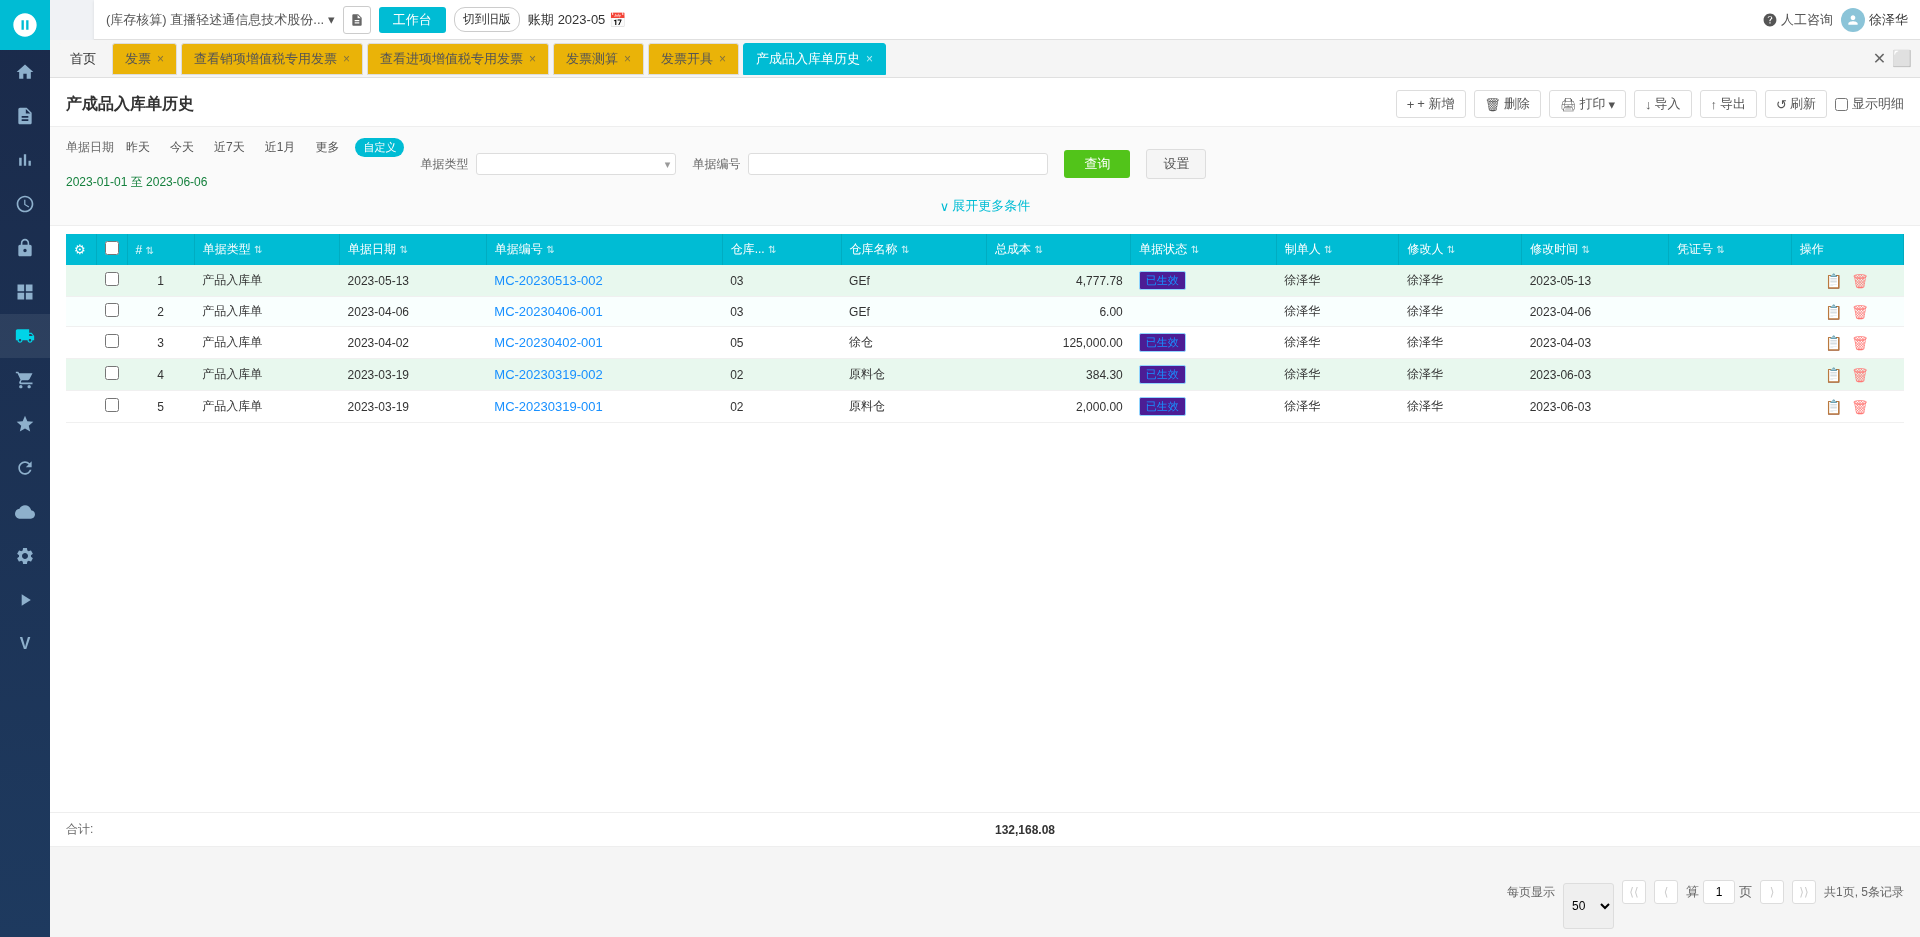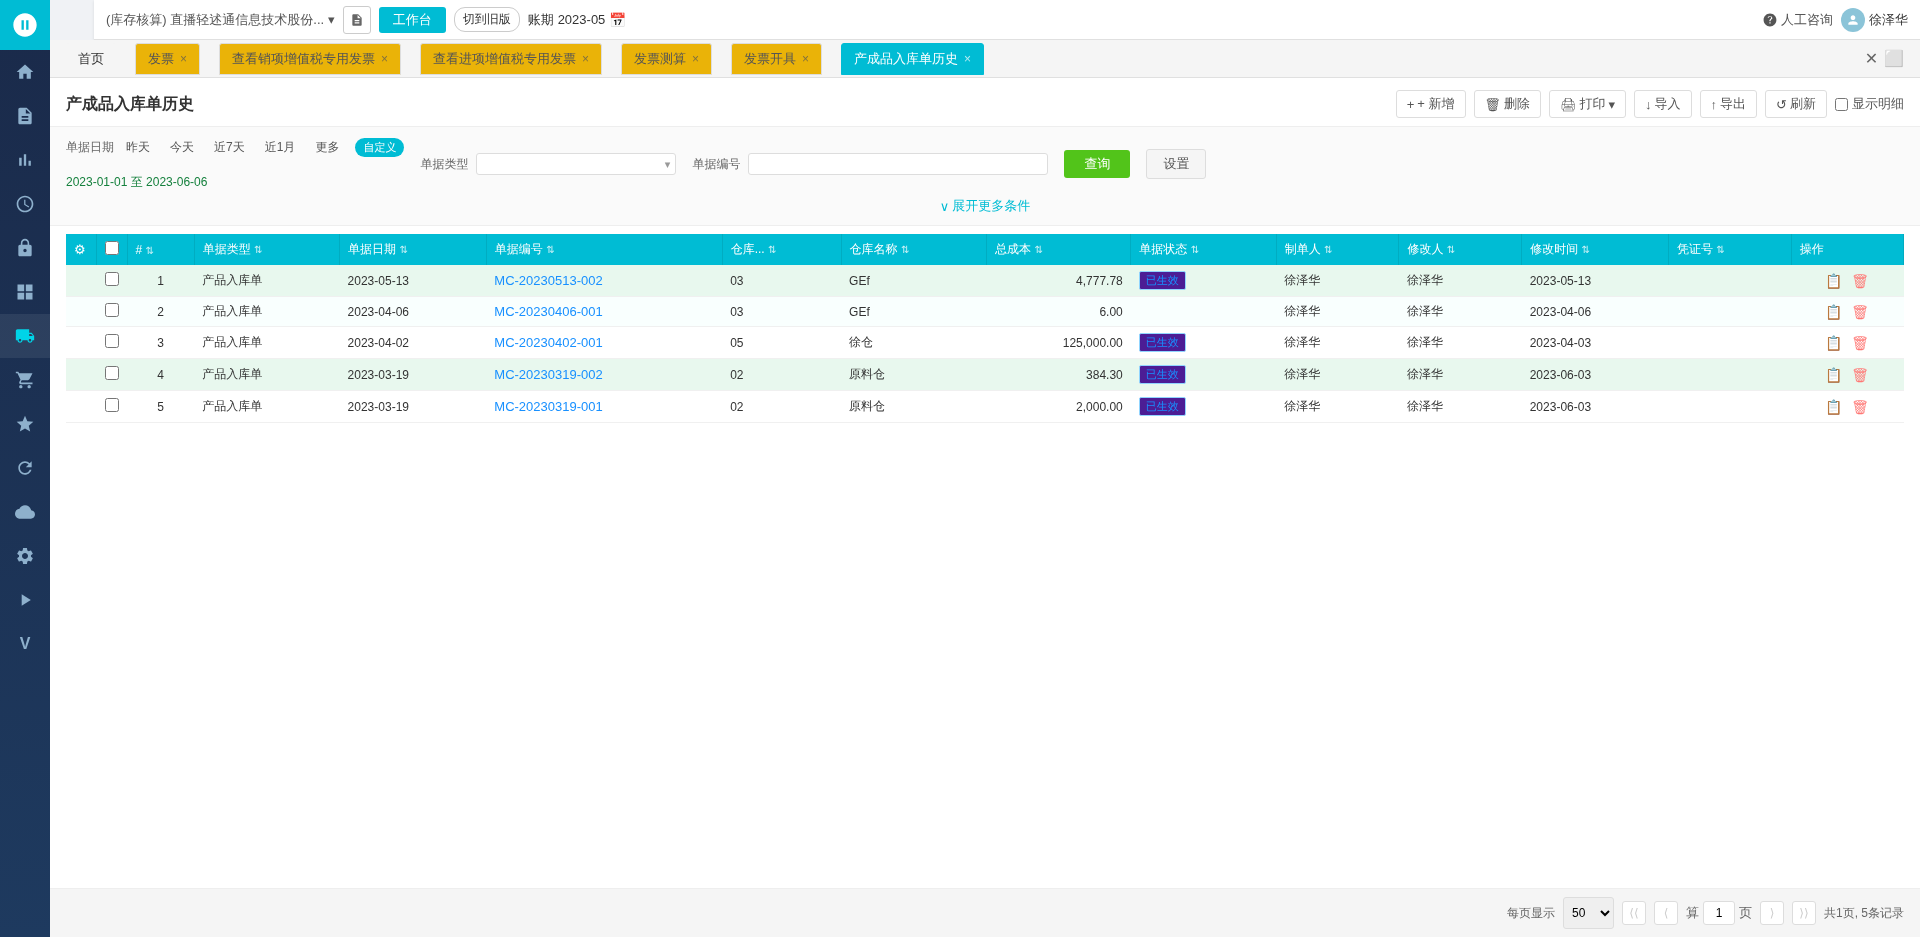--- a/index.html
+++ b/index.html
@@ -24,21 +24,21 @@
     .topbar-workbench { background: #00bcd4; color: white; padding: 4px 14px; border-radius: 3px; cursor: pointer; font-size: 13px; }
     .topbar-period-btn { border: 1px solid #ccc; padding: 3px 8px; border-radius: 11px; font-size: 12px; cursor: pointer; color: #333; }
     .topbar-period { display: flex; align-items: center; gap: 4px; font-size: 12px; color: #333; }
     .topbar-period-icon { color: #00bcd4; font-size: 14px; }
     .topbar-spacer { flex: 1; }
     .topbar-service { display: flex; align-items: center; gap: 4px; color: #555; font-size: 12px; cursor: pointer; }
     .topbar-user { display: flex; align-items: center; gap: 4px; color: #333; font-size: 13px; cursor: pointer; }
     .topbar-avatar { width: 24px; height: 24px; background: #8bc4d8; border-radius: 50%; display: flex; align-items: center; justify-content: center; color: white; font-size: 10px; }
 
     
-    .tabbar { height: 38px; background: #f5f5f5; display: flex; align-items: center; padding: 0 16px; border-bottom: 1px solid #e0e0e0; gap: 19px; position: relative; }
+    .tabbar { height: 38px; background: #f5f5f5; display: flex; align-items: center; padding: 0 8px; border-bottom: 1px solid #e0e0e0; gap: 4px; position: relative; }
     .tab { display: flex; align-items: center; gap: 6px; padding: 0 12px; height: 32px; background: #eab308; border: 1px solid #ddd; border-radius: 3px 3px 0 0; cursor: pointer; font-size: 13px; color: #555; white-space: nowrap; }
     .tab.active { background: #00bcd4; color: white; border-color: #00bcd4; }
     .tab-close { font-size: 12px; color: inherit; opacity: 0.7; cursor: pointer; }
     .tab-home { background: #f5f5f5; border: none; color: #333; }
     .tabbar-controls { margin-left: auto; display: flex; gap: 6px; align-items: center; }
     .tabbar-ctrl-btn { color: #666; cursor: pointer; font-size: 16px; }
 
     
     .page-content { flex: 1; background: white; overflow: auto; padding: 0; display: flex; flex-direction: column; }
 
@@ -89,21 +89,21 @@
     .gear-icon { color: white; cursor: pointer; }
 
     
     .table-footer { padding: 8px 16px; background: white; border-top: 1px solid #eee; display: flex; align-items: center; }
     .footer-sum-label { font-size: 12px; color: #666; min-width: 80px; }
     .footer-sum-val { font-size: 12px; color: #333; font-weight: bold; }
 
     
     .pagination-bar { padding: 8px 16px; background: #f5f5f5; border-top: 1px solid #eee; display: flex; align-items: center; justify-content: flex-end; gap: 8px; }
     .pagi-label { font-size: 12px; color: #666; }
-    .pagi-select { border: 1px solid #ddd; border-radius: 3px; padding: 7px 4px; font-size: 12px; }
+    .pagi-select { border: 1px solid #ddd; border-radius: 3px; padding: 14px 4px; font-size: 12px; margin-top: 28px; }
     .pagi-btn { width: 24px; height: 24px; border: 1px solid #ddd; border-radius: 3px; background: white; cursor: pointer; display: flex; align-items: center; justify-content: center; font-size: 12px; color: #666; }
     .pagi-btn.disabled { color: #ccc; cursor: not-allowed; }
     .pagi-info { font-size: 12px; color: #666; display: flex; align-items: center; gap: 4px; }
     .pagi-input { width: 32px; height: 24px; border: 1px solid #ddd; border-radius: 3px; text-align: center; font-size: 12px; }
     .pagi-total { font-size: 12px; color: #666; }
 
     .cb-input { width: 14px; height: 14px; cursor: pointer; }
     .filter-section { display: flex; align-items: center; gap: 8px; }
   </style>
 </head>
@@ -468,20 +468,26 @@
       <div class="op-icons">
         <span class="op-icon" title="编辑">📋</span>
         <span class="op-icon-del" title="删除">🗑</span>
       </div>
     </td>
   </tr>
           </tbody>
       </table>
     </div>
 
+    <div class="table-footer">
+      <span class="footer-sum-label">合计:</span>
+      <span style="flex:1"></span>
+      <span class="footer-sum-val">132,168.08</span>
+      <span style="flex:1"></span>
+    </div>
 
     <div class="pagination-bar">
       <span class="pagi-label">每页显示</span>
       <select class="pagi-select">
         <option>10</option>
         <option>20</option>
         <option selected="">50</option>
         <option>100</option>
       </select>
       <div class="pagi-btn disabled">⟨⟨</div>

